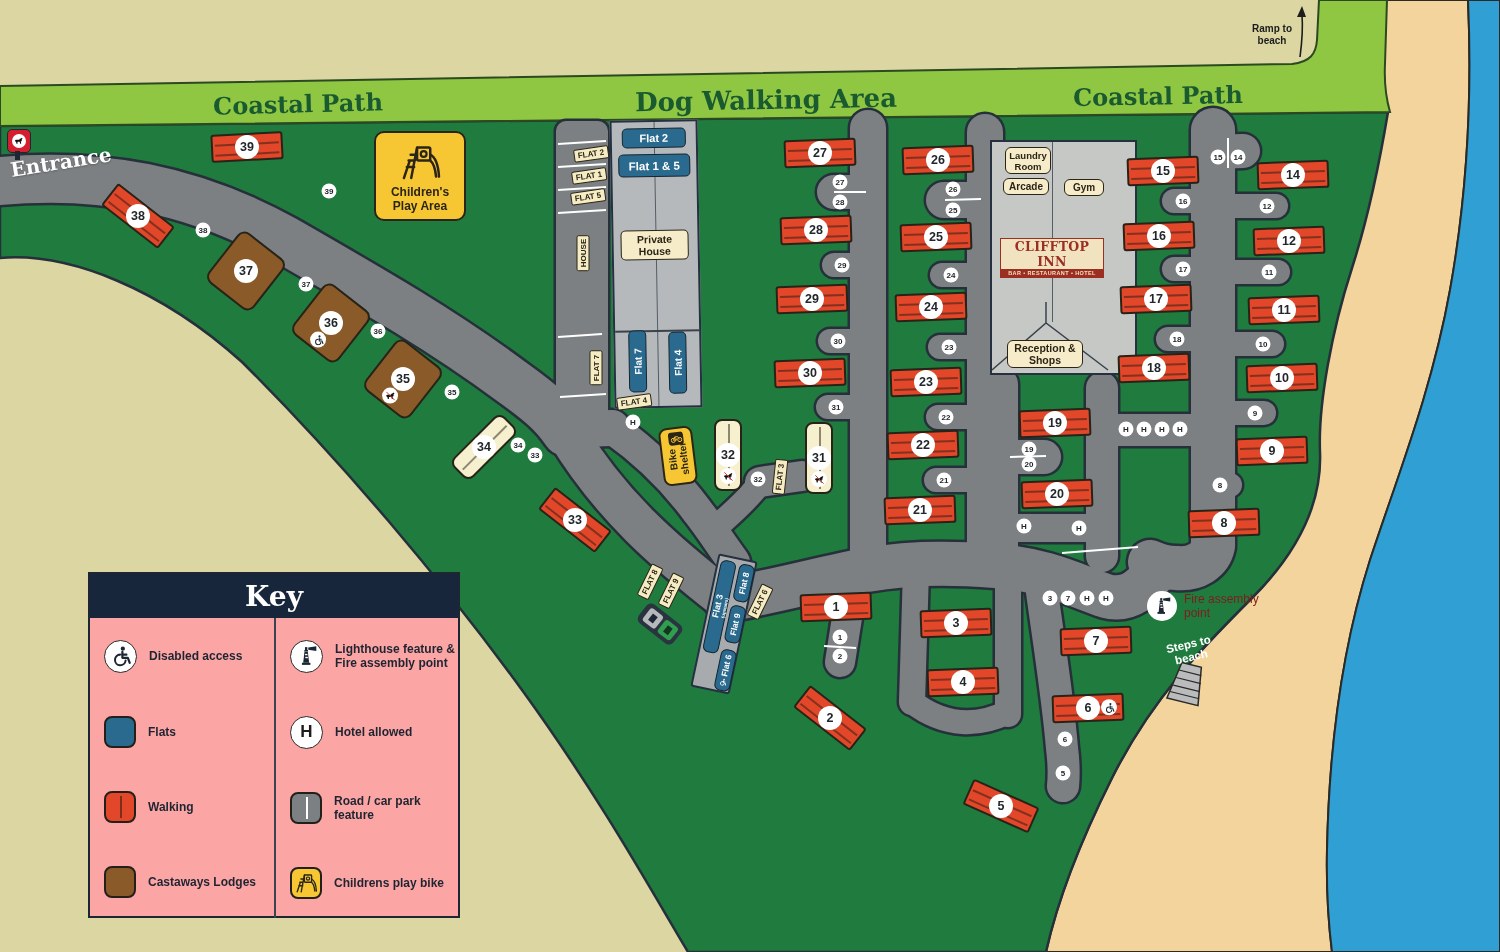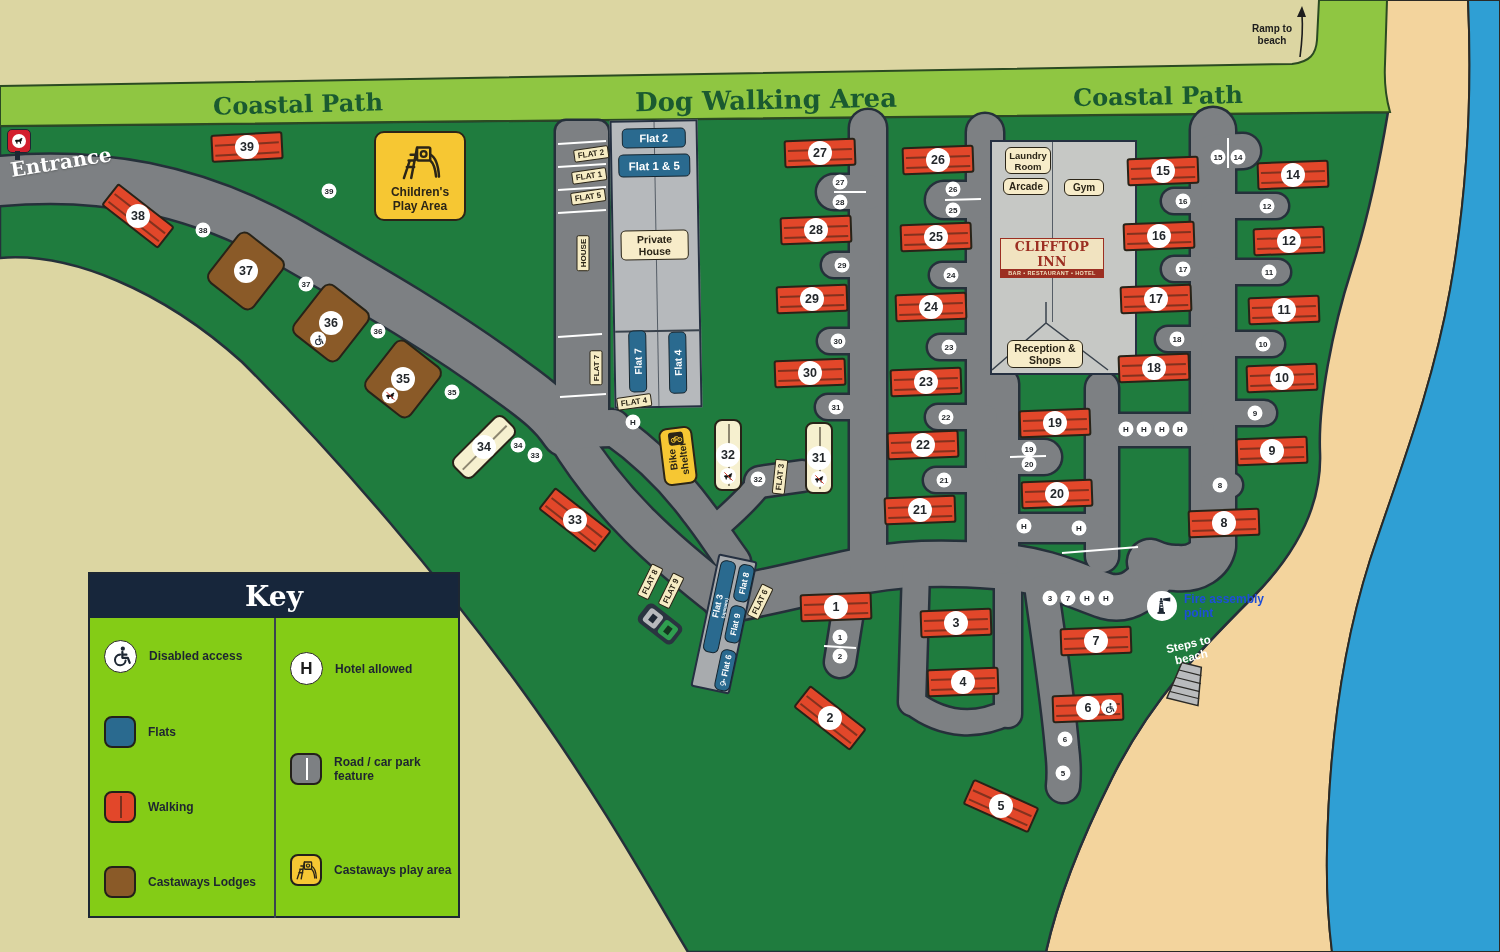--- a/index.html
+++ b/index.html
@@ -40,21 +40,21 @@
   .creambox{background:#f7ecc9;border:1.5px solid #2b2517;border-radius:5px;color:#2b2517;font-weight:bold;
         display:flex;align-items:center;justify-content:center;text-align:center;box-sizing:border-box;}
   .vtext{writing-mode:vertical-rl;transform:rotate(180deg);}
 
   .building{position:absolute;background:#c0c3c4;border:2px solid #253041;box-sizing:border-box;}
 
   
   .yellowbox{position:absolute;background:#f6c733;border:2.5px solid #2b2517;border-radius:10px;box-sizing:border-box;}
 
   
-  #key{position:absolute;left:88px;top:572px;width:372px;height:346px;background:#84cc16;
+  #key{position:absolute;left:88px;top:572px;width:372px;height:346px;background:#fca5a5;
        border:2px solid #1d2733;box-sizing:border-box;}
   #key-header{position:absolute;left:0;top:0;width:100%;height:44px;background:#17263b;
        display:flex;align-items:center;justify-content:center;}
   #key-title{font-family:"DejaVu Serif",serif;font-weight:bold;font-size:28px;color:#fff;}
   #key-divider{position:absolute;left:184px;top:44px;width:1.5px;height:300px;background:#3a4350;}
   .key-col{position:absolute;top:44px;height:302px;display:flex;flex-direction:column;justify-content:space-around;}
   #key-left{left:0;width:184px;}
   #key-right{left:186px;width:184px;}
   .key-row{display:flex;align-items:center;gap:12px;padding-left:14px;}
   .key-label{font-size:12px;font-weight:bold;color:#1e2531;line-height:14px;}
@@ -295,21 +295,21 @@
     <svg width="20" height="18" viewBox="0 0 26 24">
         <path d="M10 7 L14 7 L15.5 20 L8.5 20 Z" fill="#1d2733"></path>
         <rect x="10.6" y="1.5" width="2.8" height="3.5" fill="#1d2733"></rect>
         <path d="M9.6 6.8 L14.4 6.8 L14 5 L10 5 Z" fill="#1d2733"></path>
         <path d="M14.5 2 L24 0.5 L24 6 L14.5 4.5 Z" fill="#1d2733"></path>
         <rect x="7" y="20" width="10" height="2.5" fill="#1d2733"></rect>
         <rect x="10.7" y="9.5" width="2.9" height="1.6" fill="#fff"></rect>
         <rect x="11" y="13" width="3" height="1.6" fill="#fff"></rect>
       </svg>
   </div>
-  <div class="abs" style="left:1184px;top:592px;width:92px;font-size:12px;font-weight:bold;color:#1d4ed8;line-height:14px;">Fire assembly point</div>
+  <div class="abs" style="left:1184px;top:592px;width:92px;font-size:12px;font-weight:normal;color:#7f1d1d;line-height:14px;">Fire assembly point</div>
 
   <div class="abs" style="left:1158px;top:638px;width:64px;text-align:center;font-size:11.5px;font-weight:bold;color:#fff;line-height:13px;transform:rotate(-13deg);">Steps to beach</div>
 
   <div id="gen">
       <div class="unit caravan" style="left: 836px; top: 607px; transform: translate(-50%, -50%) rotate(-2deg);">
         <div class="uline" style="left: 2px; right: 2px; top: 8px; height: 1.5px;"></div>
         <div class="uline" style="left: 2px; right: 2px; top: 18px; height: 1.5px;"></div>
         <span class="unum" style="transform: translate(-50%, -50%) rotate(2deg);">1</span>
       </div>
       <div class="unit caravan" style="left: 830px; top: 718px; transform: translate(-50%, -50%) rotate(38deg);">
@@ -608,37 +608,51 @@
           <span class="key-label">Walking</span>
         </div>
         <div class="key-row">
           <span class="key-swatch" style="background: rgb(138, 90, 40);"></span>
           <span class="key-label">Castaways Lodges</span>
         </div>
       </div>
     <div class="key-col" id="key-right">
         <div class="key-row">
           <span class="key-circle">
+            <svg viewBox="0 0 26 24">
+              <path d="M10 7 L14 7 L15.5 20 L8.5 20 Z" fill="#1d2733"></path>
+              <rect x="10.6" y="1.5" width="2.8" height="3.5" fill="#1d2733"></rect>
+              <path d="M9.6 6.8 L14.4 6.8 L14 5 L10 5 Z" fill="#1d2733"></path>
+              <path d="M14.5 2 L24 0.5 L24 6 L14.5 4.5 Z" fill="#1d2733"></path>
+              <rect x="7" y="20" width="10" height="2.5" fill="#1d2733"></rect>
+              <rect x="10.7" y="9.5" width="2.9" height="1.6" fill="#fff"></rect>
+              <rect x="11" y="13" width="3" height="1.6" fill="#fff"></rect>
+            </svg>
+          </span>
+          <span class="key-label">Lighthouse feature &amp; Fire assembly point</span>
+        </div>
+        <div class="key-row">
+          <span class="key-circle">
             <span class="hp">H</span>
           </span>
           <span class="key-label">Hotel allowed</span>
         </div>
         <div class="key-row">
           <span class="key-swatch" style="background: rgb(125, 128, 131);">
             <span class="swline white"></span>
           </span>
           <span class="key-label">Road / car park feature</span>
         </div>
         <div class="key-row">
           <span class="key-swatch" style="background: rgb(246, 199, 51);">
             <svg viewBox="0 0 30 26">
               <path d="M9 24 L13 3 M4 24 L8 12 M8.6 8 L12 8 M7.2 12 L11.5 12 M6 16.5 L11 16.5" stroke="#2b2517" stroke-width="1.7" fill="none" stroke-linecap="round"></path>
               <rect x="13" y="3" width="9" height="9" rx="1" stroke="#2b2517" stroke-width="1.7" fill="none"></rect>
               <circle cx="17.5" cy="7.5" r="2" stroke="#2b2517" stroke-width="1.5" fill="none"></circle>
               <path d="M22 8 C26 10 27.5 15 28 23 M22 12 C24.5 14 25.5 18 26 23" stroke="#2b2517" stroke-width="1.7" fill="none" stroke-linecap="round"></path>
             </svg>
           </span>
-          <span class="key-label">Castaways play area</span>
+          <span class="key-label">Childrens play bike</span>
         </div>
       </div>
   </div>
 
 </div>
 
 </body></html>

